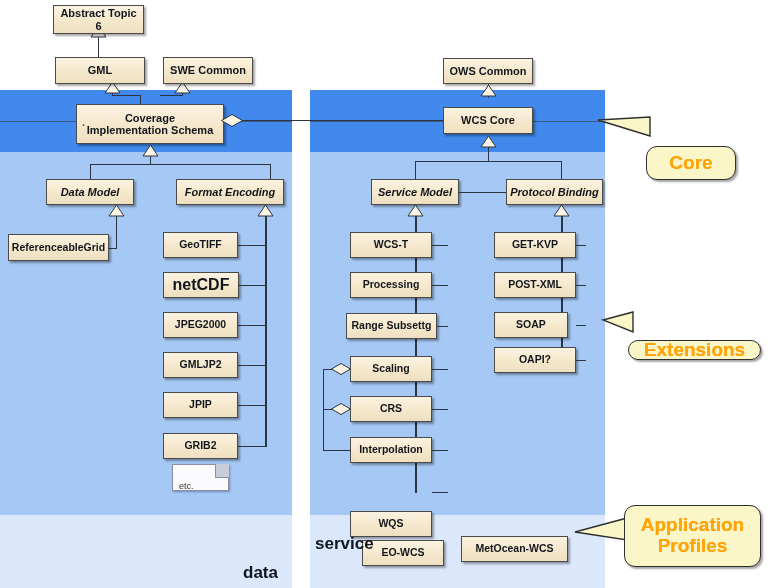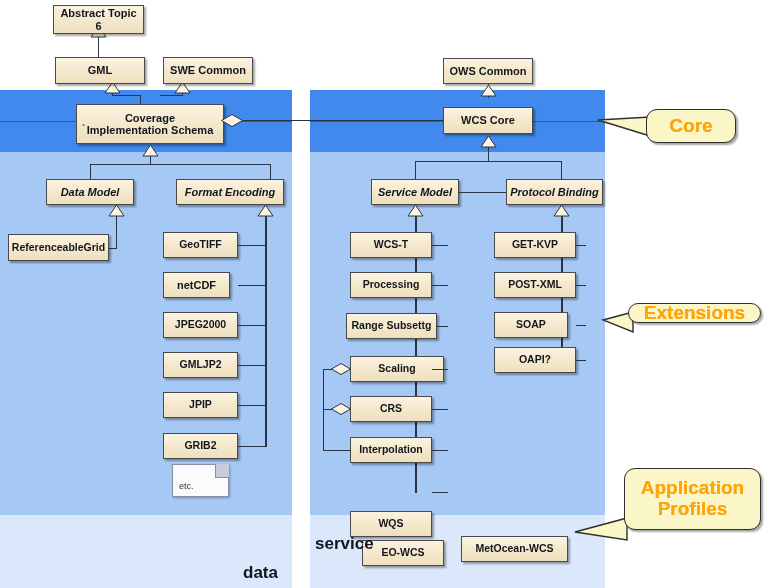--- a/index.html
+++ b/index.html
@@ -43,21 +43,21 @@
   
   .dia{position:absolute;}
   .dia svg{display:block;}
 
   
   .callout{position:absolute;box-sizing:border-box;background:#fbf6c8;
            border:1.6px solid #2e2e2e;border-radius:11px;
            box-shadow:2px 2px 2px rgba(0,0,0,.35);
            display:flex;align-items:center;justify-content:center;
            color:#ffa50b;font-weight:bold;text-align:center;line-height:1.1;
-           text-shadow:0 0 0 #ffa50b;}
+           text-shadow:0 0 0 #ffa50b;margin-top:37px;}
   .callout-tail{position:absolute;}
   .callout-tail svg{display:block;overflow:visible;}
 
   
   .zone-label{position:absolute;font-weight:bold;font-size:17px;color:#10161f;}
 </style>
 </head>
 <body>
 
 <div id="stage">
@@ -158,21 +158,21 @@
         <polygon points="7.5,0 15,11 0,11" fill="#fdf6e4" stroke="#2b3442" stroke-width="1"></polygon>
       </svg>
   </div>
   <div class="conn v" style="left:265px;top:216px;height:231px;width:1.5px;"></div>
 
   <div class="box" style="left:163px;top:232px;width:75px;height:26px;font-size:10.5px;">
     <span>GeoTIFF</span>
   </div>
   <div class="conn h" style="left:238px;top:245px;width:28px;"></div>
 
-  <div class="box" style="left:163px;top:272px;width:67px;height:26px;font-size:11px;text-align:center;">
+  <div class="box" style="left:163px;top:272px;width:76px;height:26px;font-size:16px;text-align:center;">
     <span>netCDF</span>
   </div>
   <div class="conn h" style="left:238px;top:285px;width:28px;"></div>
 
   <div class="box" style="left:163px;top:312px;width:75px;height:26px;font-size:10.5px;">
     <span>JPEG2000</span>
   </div>
   <div class="conn h" style="left:238px;top:325px;width:28px;"></div>
 
   <div class="box" style="left:163px;top:352px;width:75px;height:26px;font-size:10.5px;">
@@ -183,21 +183,21 @@
   <div class="box" style="left:163px;top:392px;width:75px;height:26px;font-size:10.5px;">
     <span>JPIP</span>
   </div>
   <div class="conn h" style="left:238px;top:405px;width:28px;"></div>
 
   <div class="box" style="left:163px;top:433px;width:75px;height:26px;font-size:10.5px;">
     <span>GRIB2</span>
   </div>
   <div class="conn h" style="left:238px;top:446px;width:28px;"></div>
 
-  <div class="note" style="left:172px;top:464px;width:57px;height:33px;">
+  <div class="note" style="left:172px;top:464px;width:57px;height:27px;">
     <div class="fold"></div>
     <div class="txt">etc.</div>
   </div>
 
   <div class="box" style="left:443px;top:58px;width:90px;height:26px;font-size:11px;">
     <span>OWS Common</span>
   </div>
 
   <div class="conn v" style="left:488px;top:84px;height:14px;"></div>
   <div class="tri-wrap" style="left:481px;top:85px;">
@@ -244,21 +244,21 @@
   <div class="box" style="left:350px;top:272px;width:82px;height:26px;font-size:10.5px;">
     <span>Processing</span>
   </div>
   <div class="conn h" style="left:432px;top:285px;width:16px;"></div>
 
   <div class="box" style="left:346px;top:313px;width:91px;height:26px;font-size:10.5px;">
     <span>Range Subsettg</span>
   </div>
   <div class="conn h" style="left:437px;top:326px;width:11px;"></div>
 
-  <div class="box" style="left:350px;top:356px;width:94px;height:26px;font-size:10.5px;">
+  <div class="box" style="left:350px;top:356px;width:82px;height:26px;font-size:10.5px;">
     <span>Scaling</span>
   </div>
   <div class="conn h" style="left:432px;top:369px;width:16px;"></div>
 
   <div class="box" style="left:350px;top:396px;width:82px;height:26px;font-size:10.5px;">
     <span>CRS</span>
   </div>
   <div class="conn h" style="left:432px;top:409px;width:16px;"></div>
 
   <div class="box" style="left:350px;top:437px;width:82px;height:26px;font-size:10.5px;">

